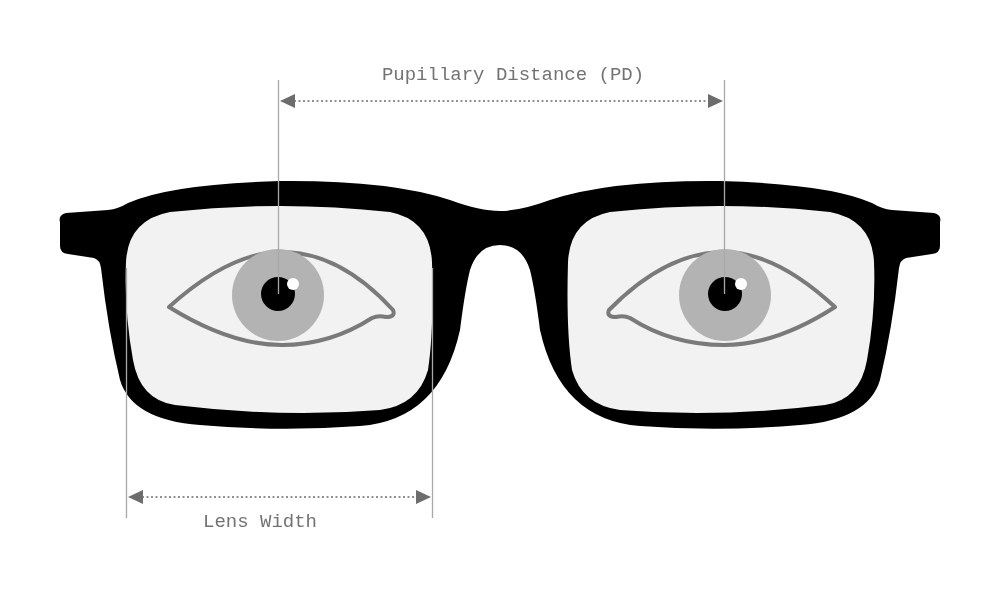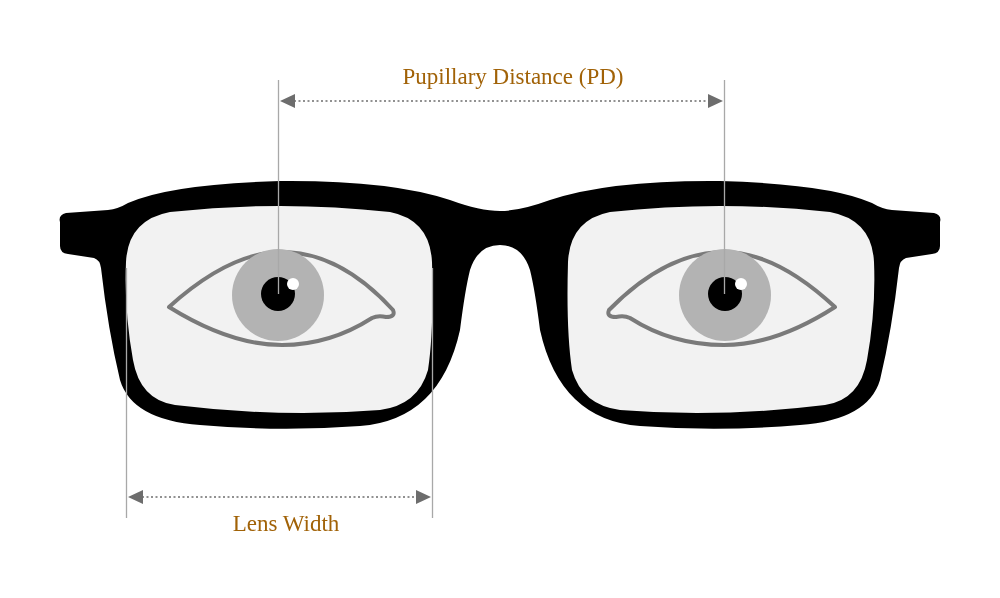--- a/index.html
+++ b/index.html
@@ -1,18 +1,18 @@
 <!DOCTYPE html>
 <html><head>
 <meta charset="utf-8">
 <style>
   html, body { margin: 0; padding: 0; background: #ffffff; }
   body { width: 1000px; height: 598px; position: relative; overflow: hidden; font-family: "DejaVu Sans", sans-serif; }
   #diagram { position: absolute; left: 0; top: 0; width: 1000px; height: 598px; }
-  .label { position: absolute; font-family: Liberation Serif, serif; color: #a16207; font-size: 23px; white-space: nowrap; transform: translateX(-50%); }
+  .label { position: absolute; font-family: Liberation Mono, monospace; color: #737373; font-size: 19px; white-space: nowrap; transform: translateX(-50%); }
 </style>
 </head>
 <body>
 
 <svg id="diagram" viewBox="0 0 1000 598" xmlns="http://www.w3.org/2000/svg">
 
   <g>
     <path fill="#000000" d="
       M 60 222
       Q 58 215 66 213
@@ -111,13 +111,13 @@
   </g>
 
   <g>
     <line x1="142" y1="497" x2="417" y2="497" stroke="#6d6d6d" stroke-width="1.6" stroke-dasharray="2 2.5"></line>
     <polygon points="128,497 143,490 143,504" fill="#6d6d6d"></polygon>
     <polygon points="431,497 416,490 416,504" fill="#6d6d6d"></polygon>
   </g>
 </svg>
 
 <div class="label" style="left:513px; top:64px;">Pupillary Distance (PD)</div>
-<div class="label" style="left:286px; top:511px;">Lens Width</div>
+<div class="label" style="left:260px; top:511px;">Lens Width</div>
 
 </body></html>

